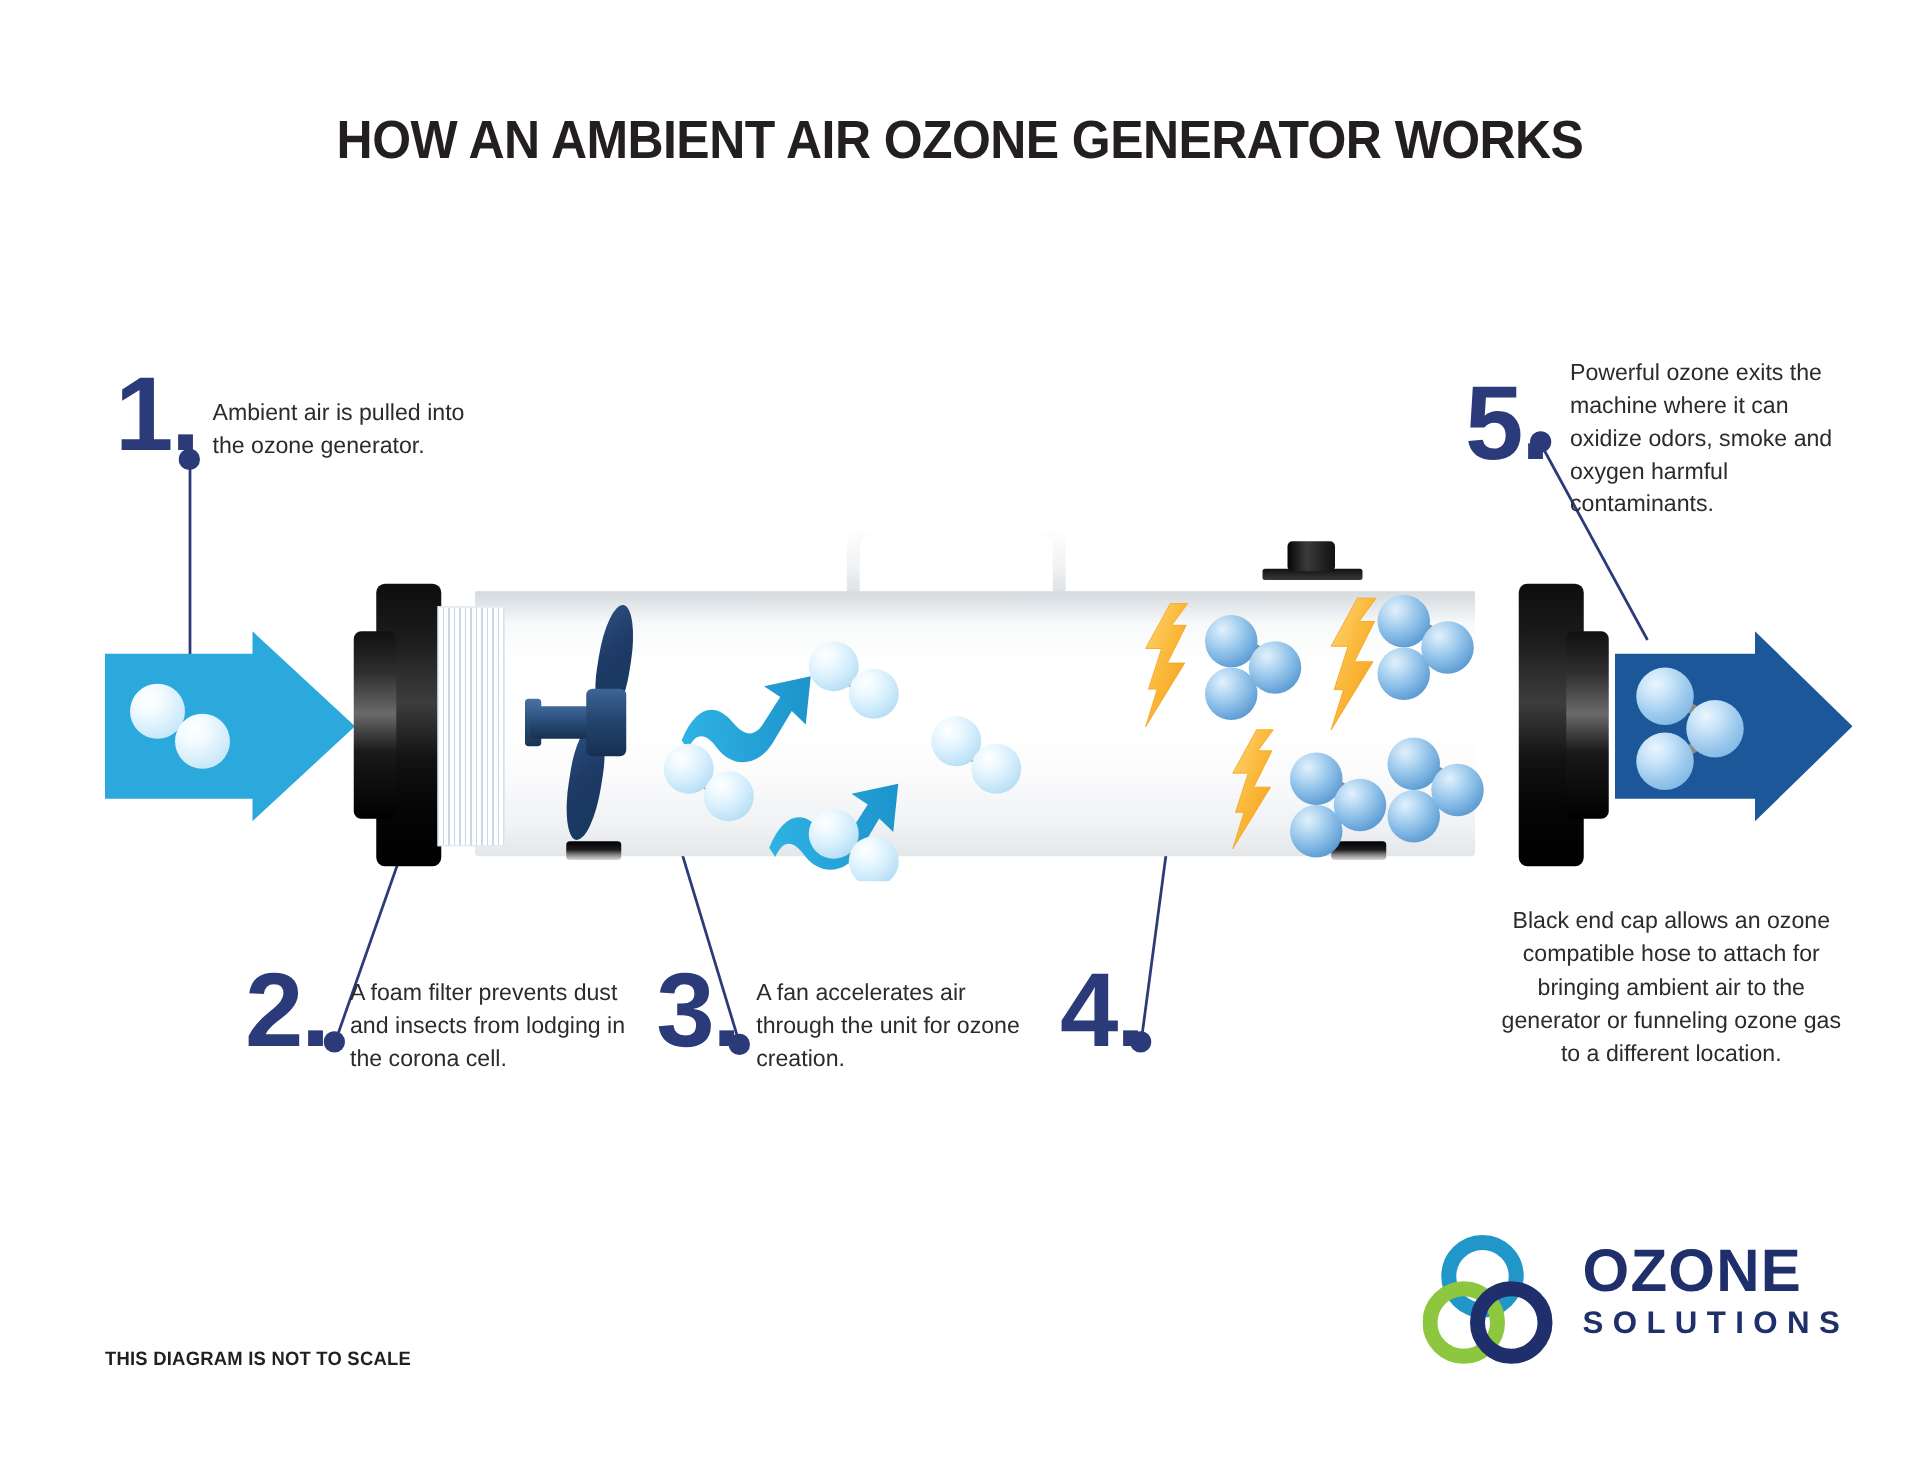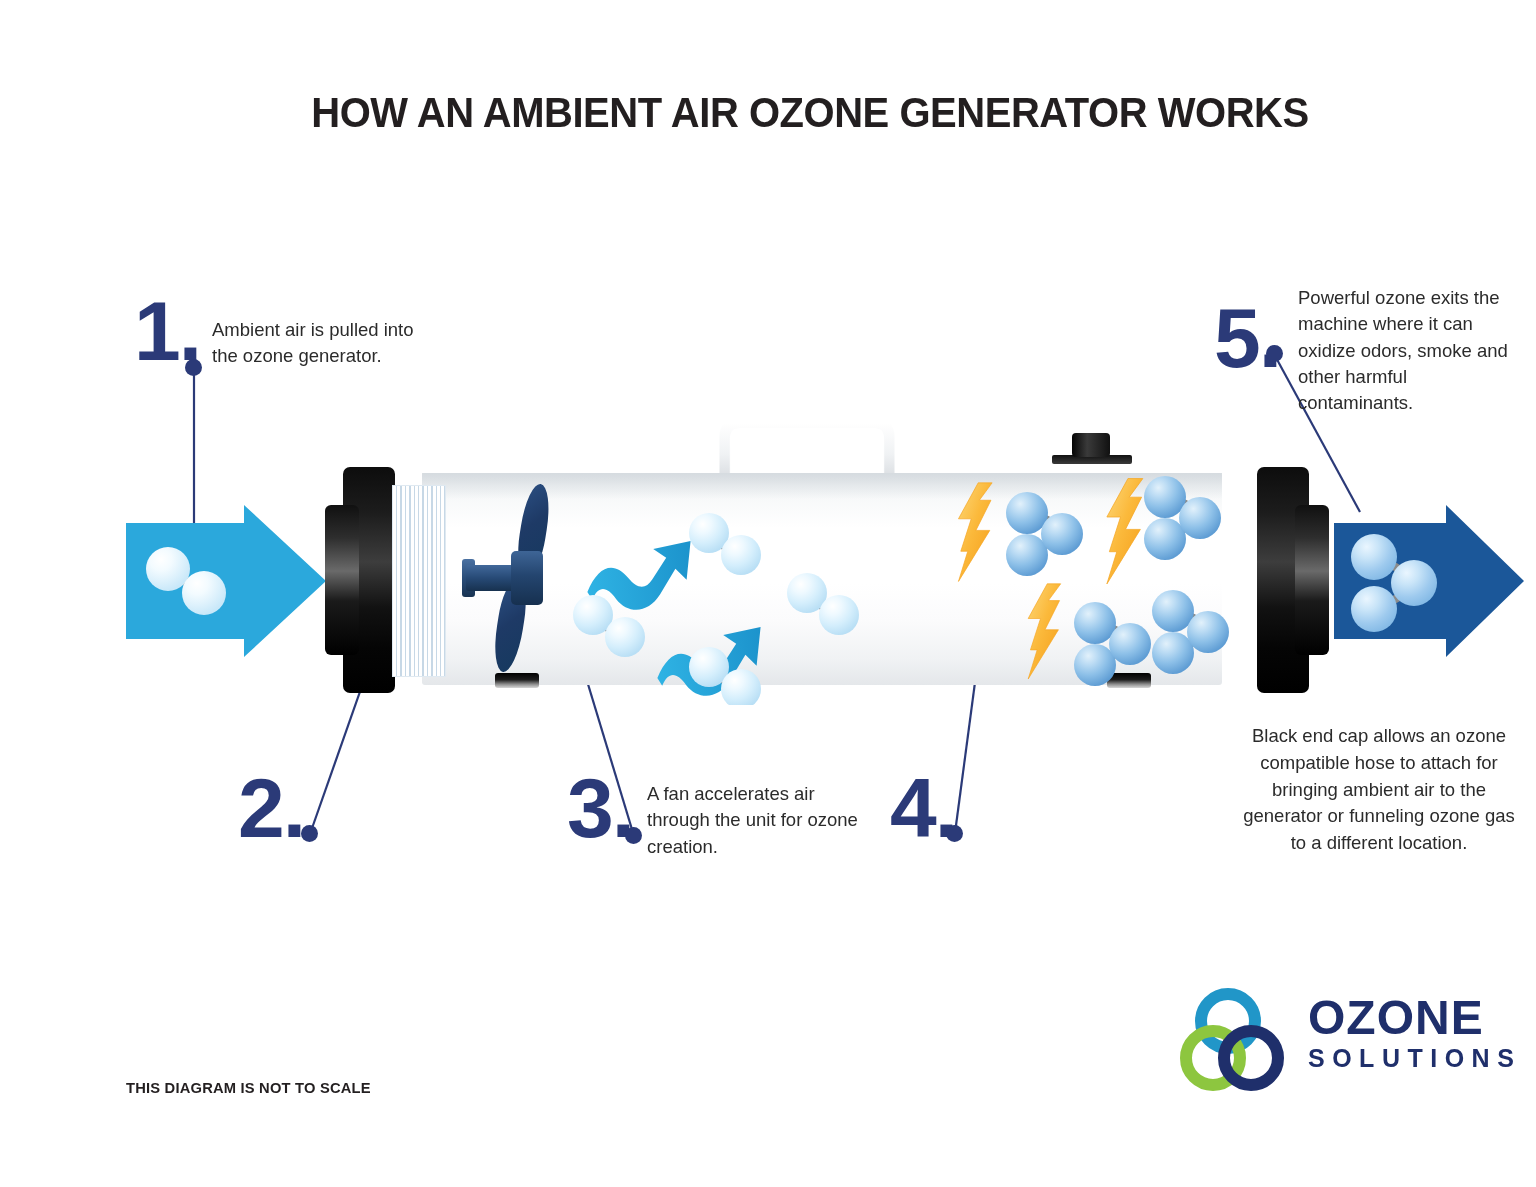--- a/index.html
+++ b/index.html
@@ -2,21 +2,21 @@
 <html><head>
 <meta charset="utf-8">
 <title>How an Ambient Air Ozone Generator Works</title>
 <style>
   html,body{margin:0;padding:0;background:#ffffff;}
   body{
     width:1536px;height:1187px;position:relative;overflow:hidden;
     font-family:"Liberation Sans","DejaVu Sans",sans-serif;
     color:#231f20;
   }
-  .stage{position:absolute;left:0;top:0;width:1352px;height:1187px;margin-left:42px;}
+  .stage{position:absolute;left:0;top:0;width:1352px;height:1187px;}
   .abs{position:absolute;}
 
   
   #page-title{
     left:0;top:88px;width:1536px;text-align:center;
     font-size:43px;font-weight:bold;letter-spacing:-0.5px;
     color:#231f20;
     font-family:"Liberation Sans Narrow","Liberation Sans",sans-serif;
     transform:scaleX(0.93);transform-origin:center top;
   }
@@ -182,39 +182,40 @@
   <div class="abs" style="left:92px;top:298px;">
     <span class="stepnum">1.</span>
   </div>
   <div class="dot" style="left:143px;top:359px;"></div>
   <div class="abs copy" style="left:170px;top:317px;width:225px;">Ambient air is pulled into the ozone generator.</div>
 
   <div class="abs" style="left:196px;top:775px;">
     <span class="stepnum">2.</span>
   </div>
   <div class="dot" style="left:259px;top:825px;"></div>
+  <div class="abs copy" style="left:280px;top:781px;width:230px;">A foam filter prevents dust and insects from lodging in the corona cell.</div>
 
   <div class="abs" style="left:525px;top:775px;">
     <span class="stepnum">3.</span>
   </div>
   <div class="dot" style="left:583px;top:827px;"></div>
   <div class="abs copy" style="left:605px;top:781px;width:225px;">A fan accelerates air through the unit for ozone creation.</div>
 
   <div class="abs" style="left:848px;top:775px;">
     <span class="stepnum">4.</span>
   </div>
   <div class="dot" style="left:904px;top:825px;"></div>
 
 
 
   <div class="abs" style="left:1172px;top:305px;">
     <span class="stepnum">5.</span>
   </div>
   <div class="dot" style="left:1224px;top:345px;"></div>
-  <div class="abs copy" style="left:1256px;top:285px;width:210px;">Powerful ozone exits the machine where it can oxidize odors, smoke and other harmful contaminants.</div>
+  <div class="abs copy" style="left:1256px;top:285px;width:210px;">Powerful ozone exits the machine where it can oxidize odors, smoke and oxygen harmful contaminants.</div>
 
 
   <div class="abs copy center" style="left:1196px;top:723px;width:282px;line-height:1.45;">Black end cap allows an ozone compatible hose to attach for bringing ambient air to the generator or funneling ozone gas to a different location.</div>
 
   <div class="abs" id="footer-note">THIS DIAGRAM IS NOT TO SCALE</div>
 
   <div class="abs" id="arrow-in">
     <svg viewBox="0 0 200 152" width="200" height="152">
       <polygon points="0,18 118,18 118,0 200,76 118,152 118,134 0,134" fill="#2BA8DC"></polygon>
 

